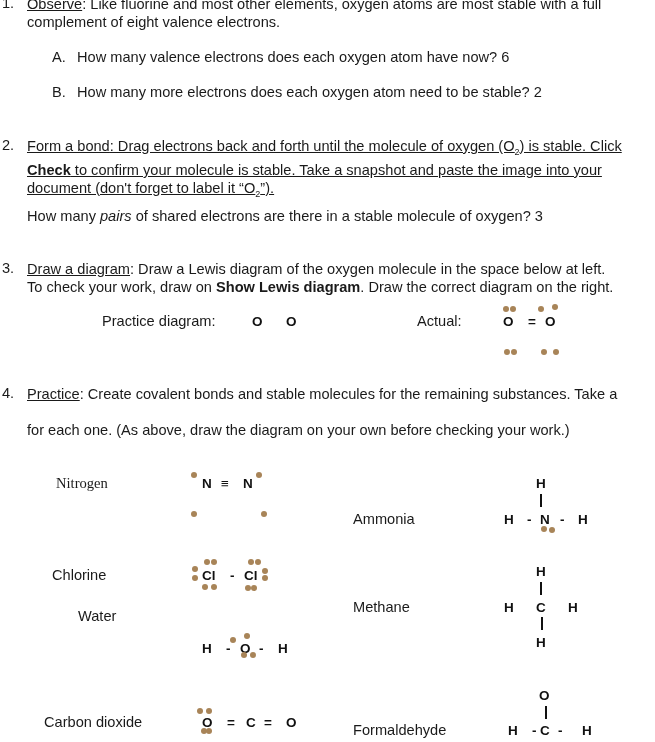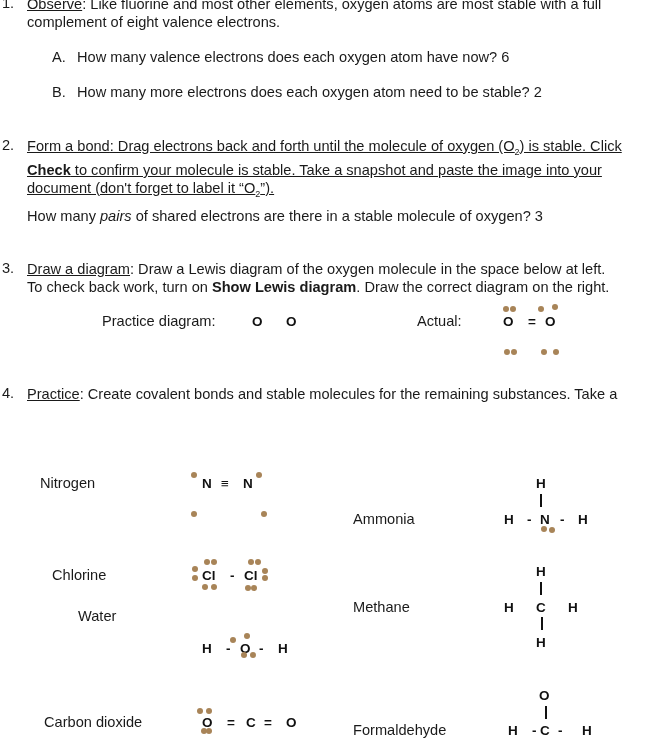--- a/index.html
+++ b/index.html
@@ -40,21 +40,21 @@
   </div>
   <div class="abs" style="left:27px; top:208px;">
     <span>How many </span><i>pairs</i><span> of shared electrons are there in a stable molecule of oxygen? 3</span>
   </div>
 </div>
 
 <div>
   <span class="num" style="left:2px; top:260px;">3.</span>
   <div class="para" style="left:27px; top:260px; width:628px;">
     <u>Draw a diagram</u><span>: Draw a Lewis diagram of the oxygen molecule in the space below at left.</span><br>
-    <span>To check back work, turn on </span><b>Show Lewis diagram</b><span>. Draw the correct diagram on the right.</span>
+    <span>To check your work, draw on </span><b>Show Lewis diagram</b><span>. Draw the correct diagram on the right.</span>
   </div>
   <span class="abs" style="left:102px; top:313px;">Practice diagram:</span>
   <span class="abs chem" style="left:252px; top:314px;">O</span>
   <span class="abs chem" style="left:286px; top:314px;">O</span>
   <span class="abs" style="left:417px; top:313px;">Actual:</span>
   <div>
     <span class="abs chem" style="left:503px; top:314px;">O</span>
     <span class="abs chem" style="left:528px; top:314px;">=</span>
     <span class="abs chem" style="left:545px; top:314px;">O</span>
     <span class="dot" style="left:503px; top:306px;"></span>
@@ -66,24 +66,25 @@
     <span class="dot" style="left:541px; top:349px;"></span>
     <span class="dot" style="left:553px; top:349px;"></span>
   </div>
 </div>
 
 <div>
   <span class="num" style="left:2px; top:385px;">4.</span>
   <div class="para" style="left:27px; top:385px; width:628px;">
     <u>Practice</u><span>: Create covalent bonds and stable molecules for the remaining substances. Take a</span><br>
     <br>
+    <span>for each one. (As above, draw the diagram on your own before checking your work.)</span>
   </div>
 
   <div>
-    <span class="abs label" style="left:40px; top:475px;">Nitrogen</span>
+    <span class="abs label" style="left:56px; top:475px;font-family:Liberation Serif, serif;">Nitrogen</span>
     <span class="abs chem" style="left:202px; top:476px;">N</span>
     <span class="abs chem" style="left:221px; top:476px; font-weight:normal;">≡</span>
     <span class="abs chem" style="left:243px; top:476px;">N</span>
     <span class="dot" style="left:191px; top:472px;"></span>
     <span class="dot" style="left:256px; top:472px;"></span>
     <span class="dot" style="left:191px; top:511px;"></span>
     <span class="dot" style="left:261px; top:511px;"></span>
   </div>
 
   <div>

